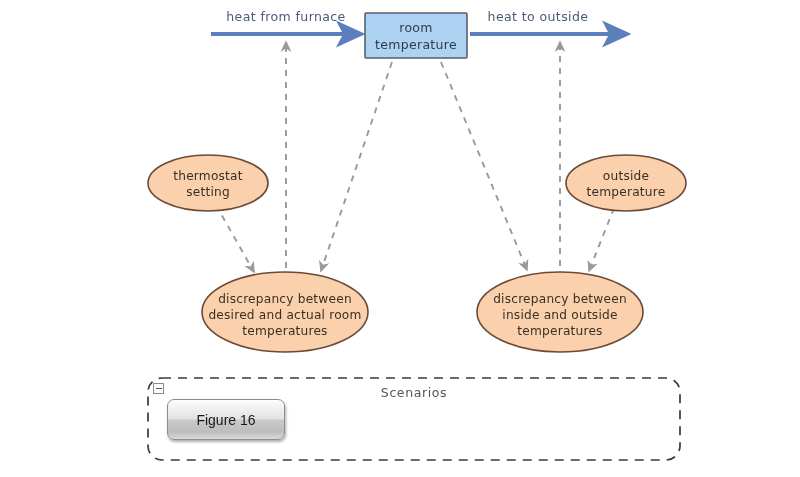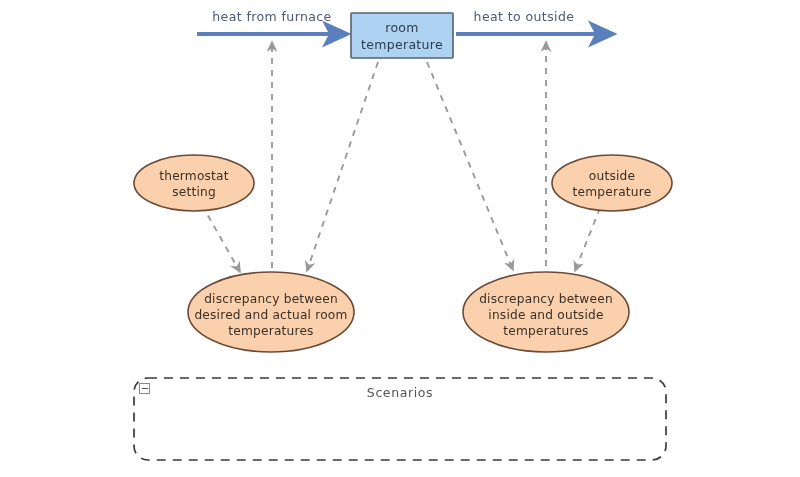--- a/index.html
+++ b/index.html
@@ -11,21 +11,21 @@
   body {
     width: 800px;
     height: 477px;
     position: relative;
     overflow: hidden;
     font-family: "DejaVu Sans", sans-serif;
   }
 
   #canvas-root {
     position: absolute;
-    left: 0; top: 0;
+    left: 14px; top: 0;
     width: 779px;
     height: 477px;
   }
 
   svg#diagram {
     position: absolute;
     left: 0; top: 0;
     width: 800px;
     height: 477px;
     display: block;
@@ -182,14 +182,15 @@
 
     <g>
       <rect x="134" y="378" width="532" height="82" rx="14" ry="14" fill="none" stroke="#3a3a3a" stroke-width="1.7" stroke-dasharray="9 7"></rect>
       <text class="group-label" x="400" y="397" text-anchor="middle">Scenarios</text>
     </g>
 
   </svg>
 
   <div class="collapse-icon"></div>
 
+  <button class="scenario-button">Figure 16</button>
 
 </div>
 
 </body></html>

